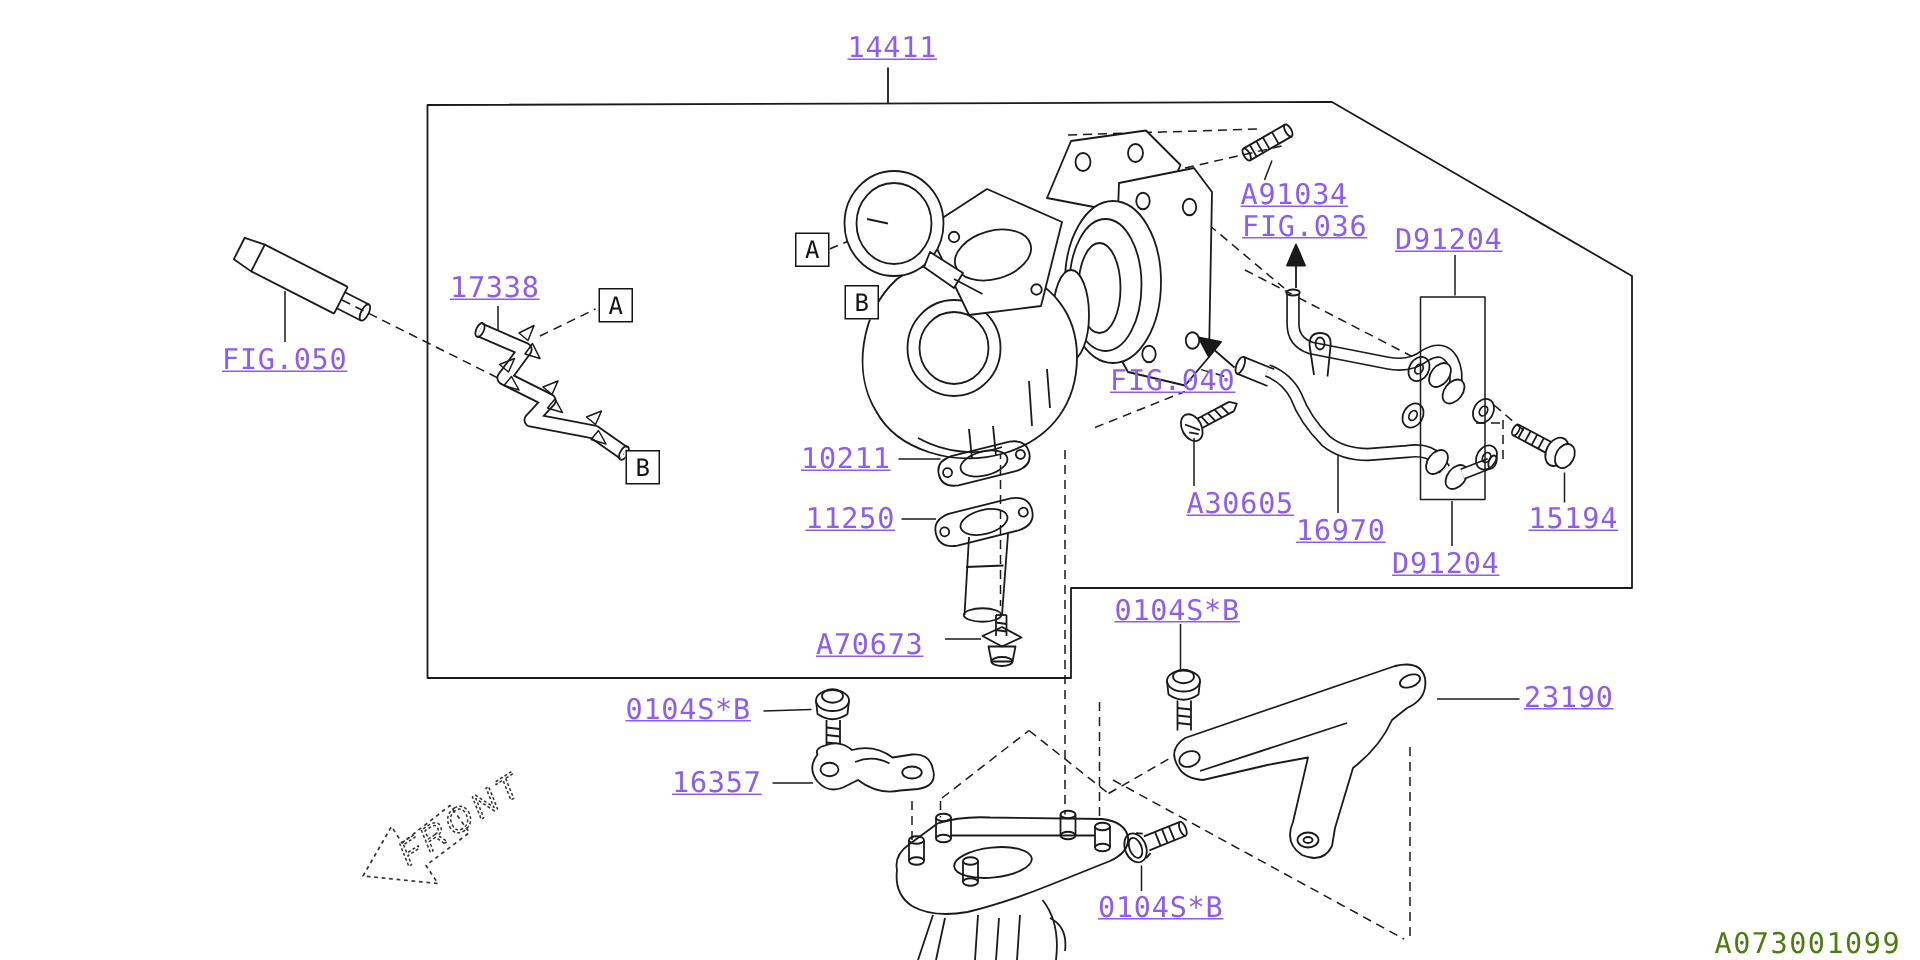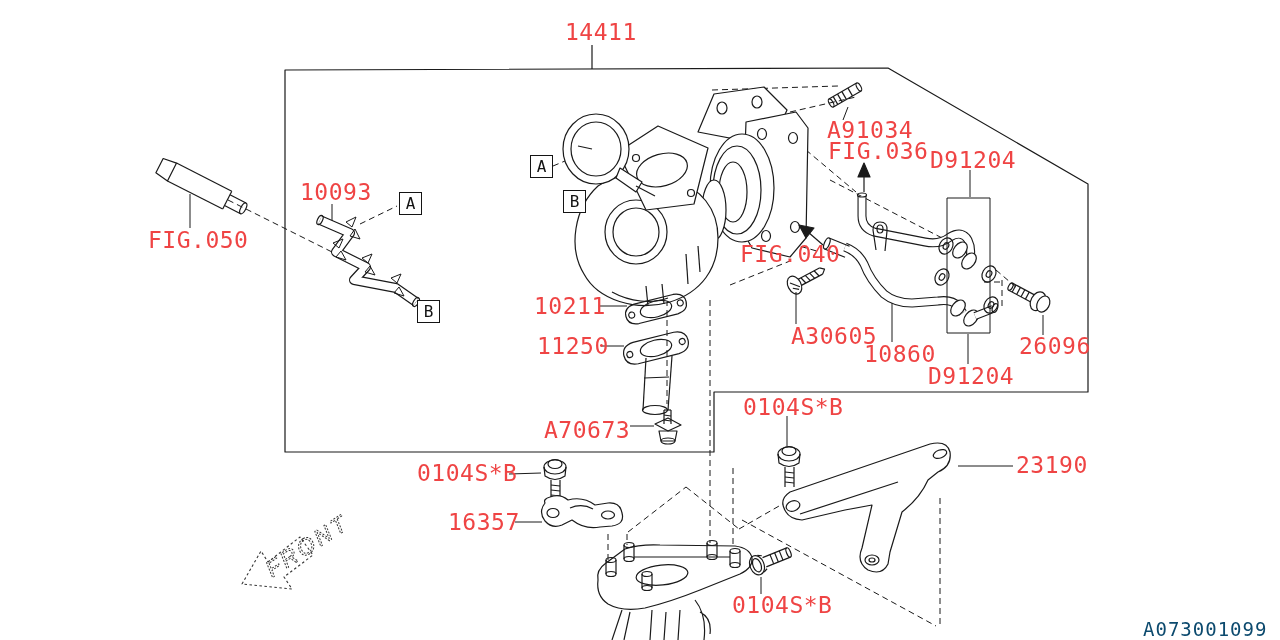--- a/index.html
+++ b/index.html
@@ -1,23 +1,23 @@
 <!DOCTYPE html>
 <html><head>
 <meta charset="utf-8">
 <style>
   html,body{margin:0;padding:0;background:#fff;}
   #stage{position:relative;width:1280px;height:640px;background:#ffffff;overflow:hidden;
          font-family:"DejaVu Sans Mono", monospace;}
   #art{position:absolute;left:0;top:0;}
-  .lbl{position:absolute;font-size:23px;line-height:20px;color:#ef4444;letter-spacing:.5px;white-space:pre;}
+  .lbl{position:absolute;font-size:19px;line-height:20px;color:#8b5cf6;letter-spacing:.5px;white-space:pre;text-decoration:underline;}
   .callout{position:absolute;width:21px;height:21px;border:1.6px solid #141414;background:#fff;
            display:flex;align-items:center;justify-content:center;
            font-size:16px;color:#141414;}
-  .docnum{position:absolute;font-size:19px;color:#0c4a6e;letter-spacing:1px;}
+  .docnum{position:absolute;font-size:19px;color:#4d7c0f;letter-spacing:1px;}
 </style>
 </head>
 <body>
 
 <div id="stage">
 
   <svg id="art" width="1280" height="640" viewBox="0 0 1280 640" stroke="#1a1a1a" fill="none" stroke-width="1.2" stroke-linecap="butt" stroke-linejoin="round">
 
     <g>
       <path d="M285 70 L888 68 L1088 184 L1088 392 L714 392 L714 452 L285 452 Z"></path>
@@ -326,29 +326,29 @@
     <g stroke="#333" stroke-width="1.1" stroke-dasharray="2.5,2.5">
       <path d="M242 584 L261 551 L268 562 L300 537 L313 555 L284 577 L292 589 Z"></path>
       <text x="272" y="578" transform="rotate(-33 272 578)" font-family="Liberation Sans, sans-serif" font-style="italic" font-size="23" letter-spacing="3" fill="none" stroke="#333" stroke-width="1" stroke-dasharray="2,1.5">FRONT</text>
     </g>
   </svg>
 
   <div class="lbl" style="left:565px;top:22px">14411</div>
   <div class="lbl" style="left:827px;top:120px">A91034</div>
   <div class="lbl" style="left:828px;top:141px">FIG.036</div>
   <div class="lbl" style="left:930px;top:150px">D91204</div>
-  <div class="lbl" style="left:300px;top:182px">10093</div>
+  <div class="lbl" style="left:300px;top:182px">17338</div>
   <div class="lbl" style="left:148px;top:230px">FIG.050</div>
   <div class="lbl" style="left:534px;top:296px">10211</div>
   <div class="lbl" style="left:537px;top:336px">11250</div>
   <div class="lbl" style="left:740px;top:244px">FIG.040</div>
   <div class="lbl" style="left:791px;top:326px">A30605</div>
-  <div class="lbl" style="left:864px;top:344px">10860</div>
+  <div class="lbl" style="left:864px;top:344px">16970</div>
   <div class="lbl" style="left:928px;top:366px">D91204</div>
-  <div class="lbl" style="left:1019px;top:336px">26096</div>
+  <div class="lbl" style="left:1019px;top:336px">15194</div>
   <div class="lbl" style="left:544px;top:420px">A70673</div>
   <div class="lbl" style="left:417px;top:463px">0104S*B</div>
   <div class="lbl" style="left:743px;top:397px">0104S*B</div>
   <div class="lbl" style="left:448px;top:512px">16357</div>
   <div class="lbl" style="left:1016px;top:455px">23190</div>
   <div class="lbl" style="left:732px;top:595px">0104S*B</div>
   <div class="docnum" style="left:1143px;top:618px">A073001099</div>
 
   <div class="callout" style="left:399px;top:192px">A</div>
   <div class="callout" style="left:417px;top:300px">B</div>

